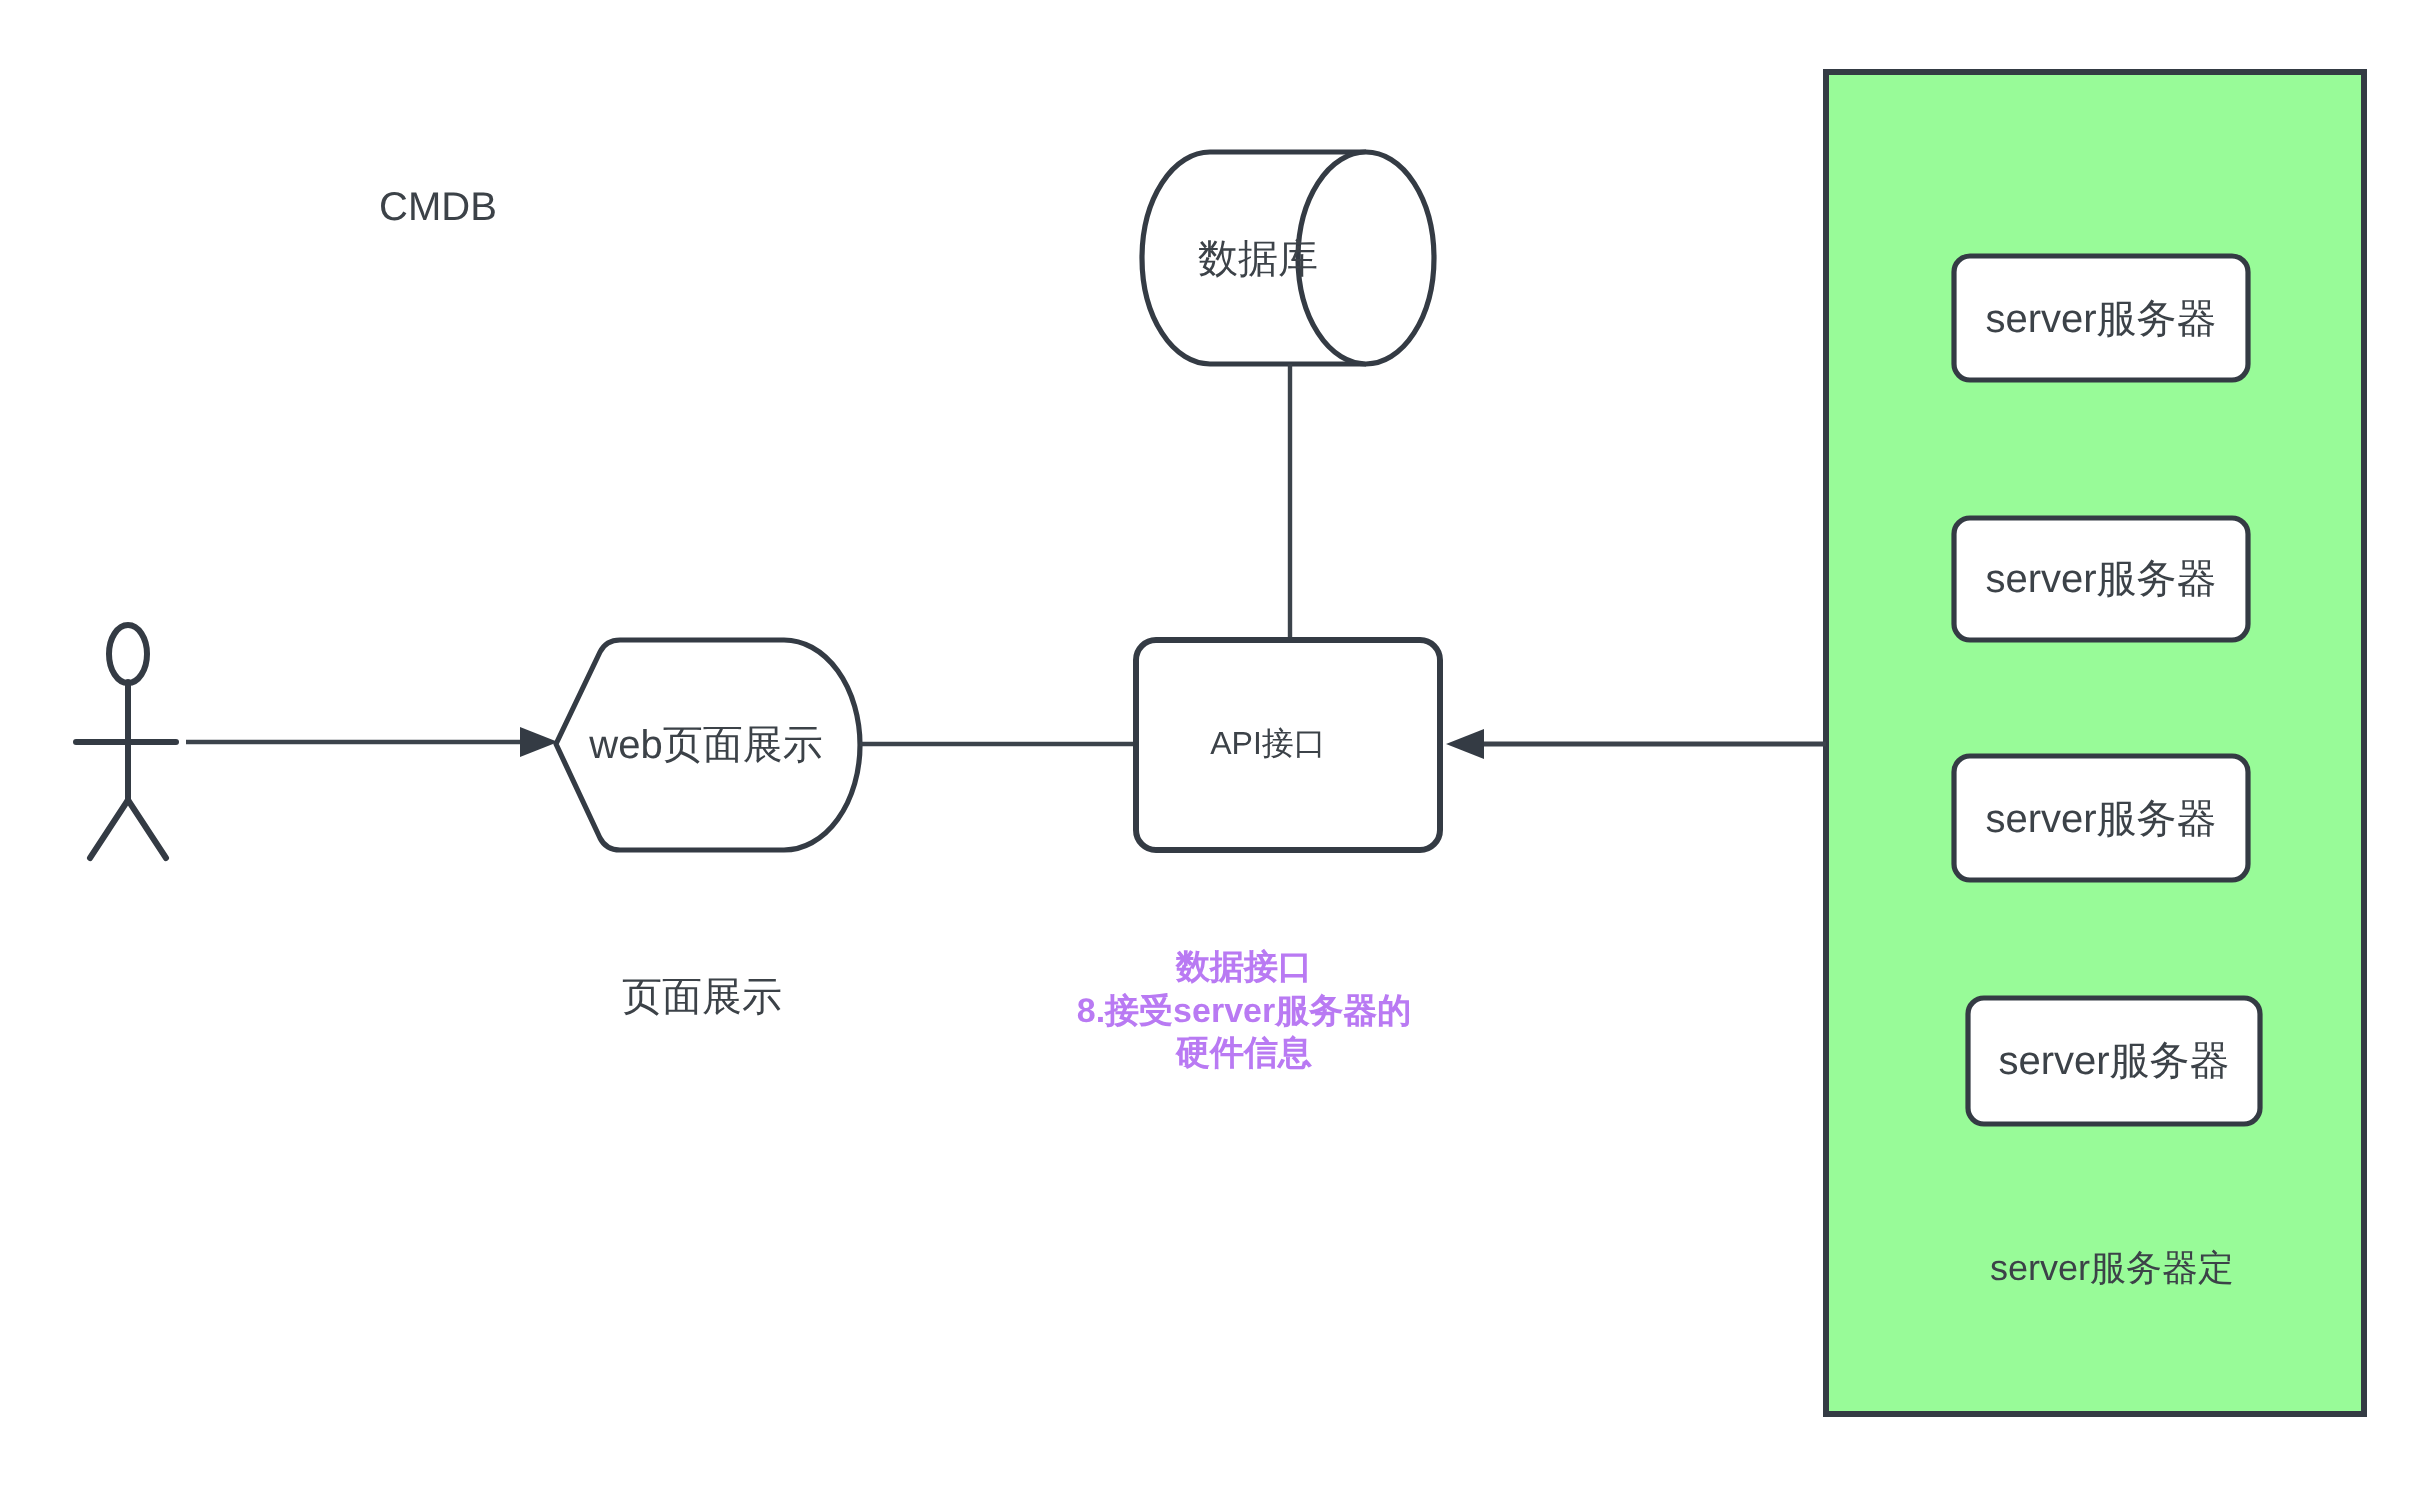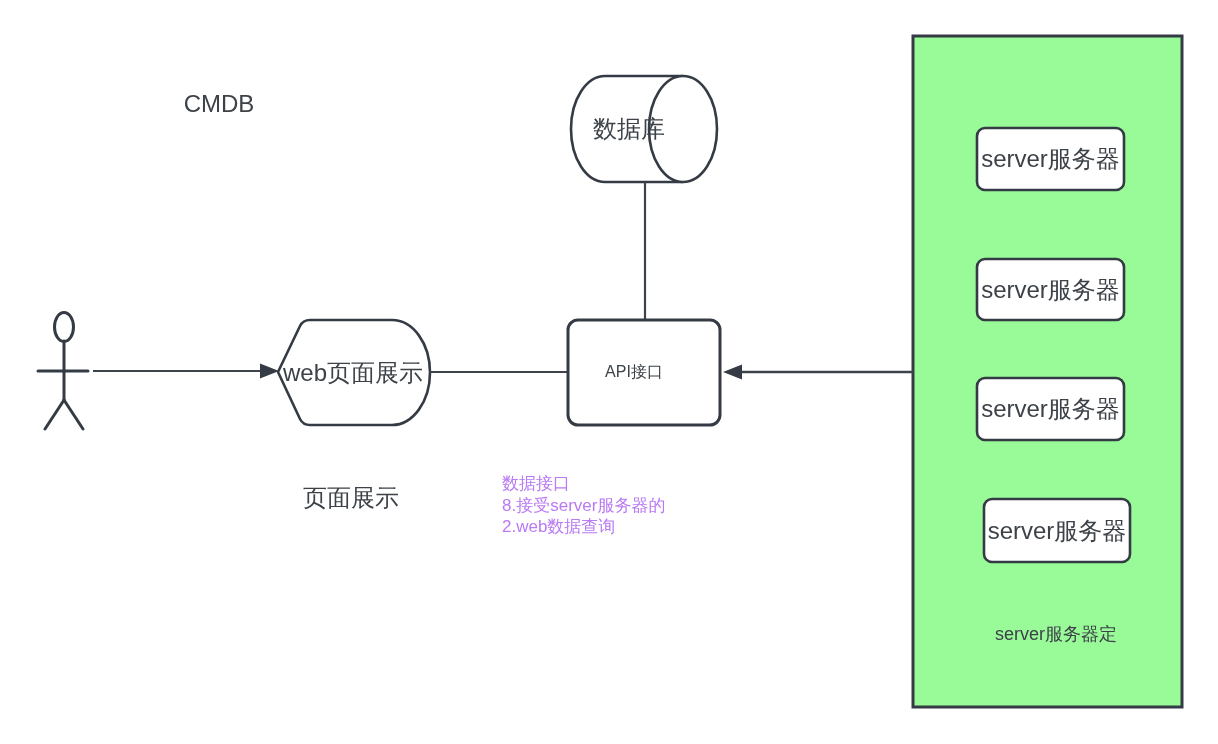--- a/index.html
+++ b/index.html
@@ -20,29 +20,30 @@
     position: absolute;
     left: 0;
     top: 0;
   }
   .lbl {
     position: absolute;
     display: flex;
     align-items: center;
     justify-content: center;
     text-align: center;
-    font-size: 24px;
+    font-size: 20px;
     color: #3c4248;
     white-space: nowrap;
     pointer-events: none;
   }
   .note {
     position: absolute;
+    text-align: center;
     font-size: 17px;
-    font-weight: normal;
+    font-weight: bold;
     line-height: 21.5px;
     color: #b97af3;
     pointer-events: none;
   }
   .caption {
     position: absolute;
     text-align: center;
     font-size: 18px;
     line-height: 23px;
     color: #3c4248;
@@ -102,21 +103,21 @@
 
   <div class="lbl" style="left:281px; top:454px; width:140px; height:24px;margin-top:32px;">页面展示</div>
 
   <div class="lbl" style="left:570px; top:75px; width:118px; height:108px;">数据库</div>
 
   <div class="lbl" style="left:568px; top:320px; width:132px; height:105px; font-size:16px;">API接口</div>
 
   <div class="note" style="left:502px; top:473px; width:240px;">
     <div>数据接口</div>
     <div>8.接受server服务器的</div>
-    <div>2.web数据查询</div>
+    <div>硬件信息</div>
   </div>
 
   <div class="lbl" style="left:977px; top:128px; width:147px; height:62px;">server服务器</div>
   <div class="lbl" style="left:977px; top:259px; width:147px; height:61px;">server服务器</div>
   <div class="lbl" style="left:977px; top:378px; width:147px; height:62px;">server服务器</div>
   <div class="lbl" style="left:984px; top:499px; width:146px; height:63px;">server服务器</div>
 
   <div class="caption" style="left:914px; top:623px; width:220px;">
     <div>server服务器定</div>
   </div>

